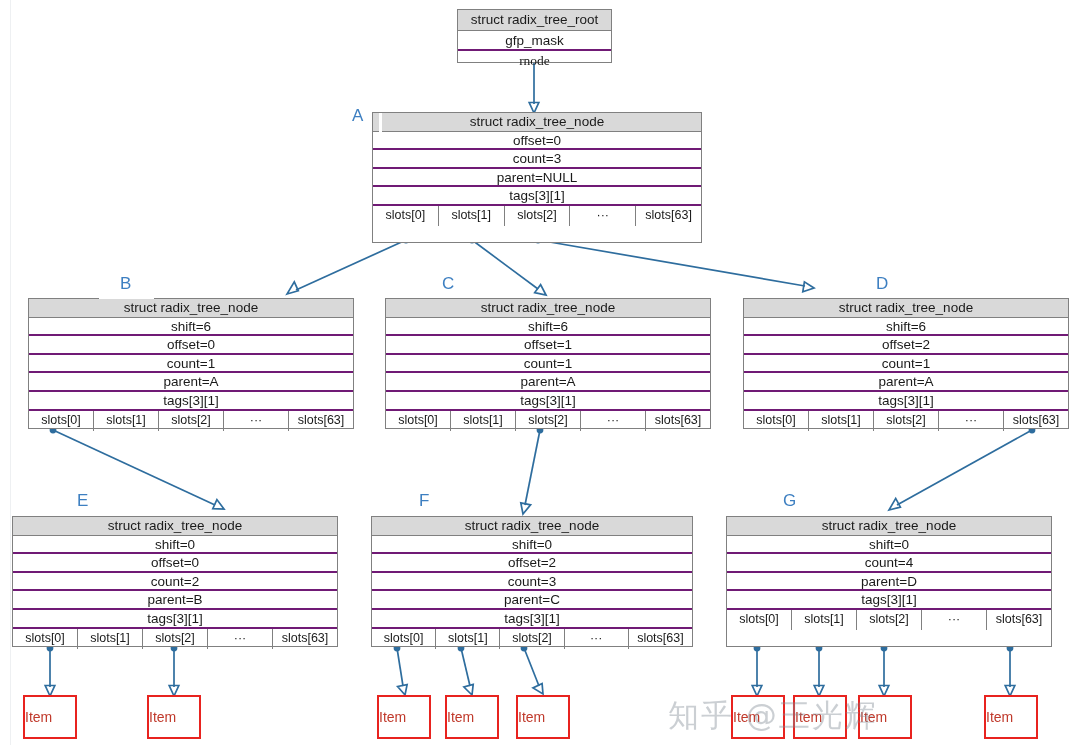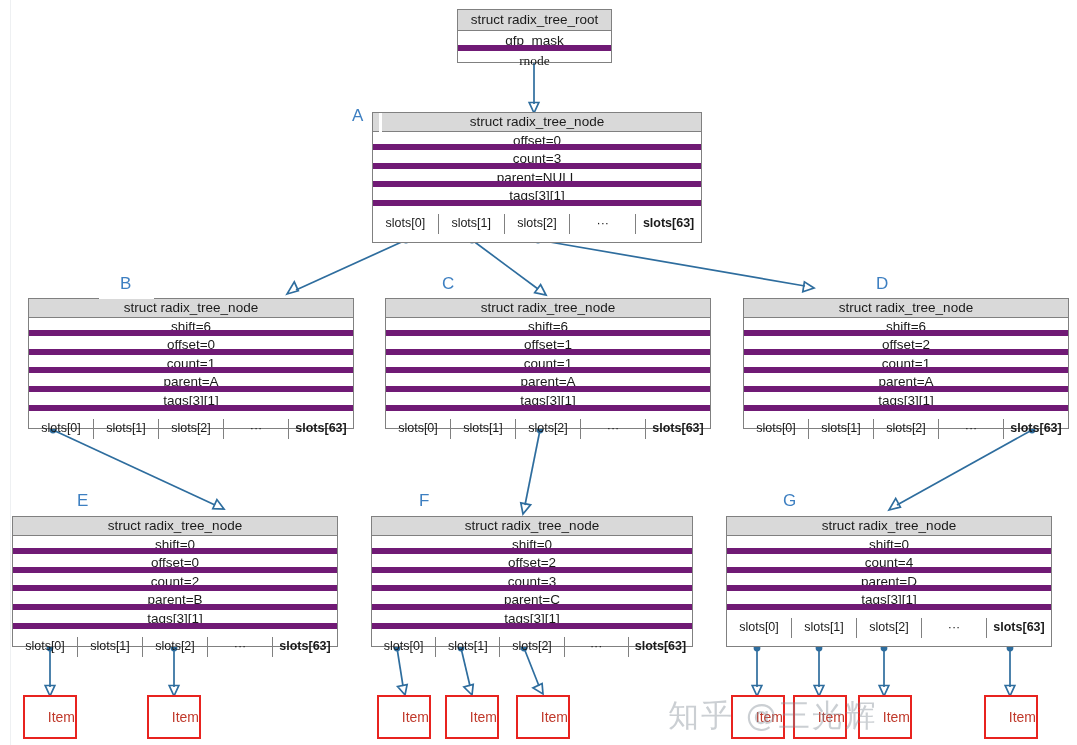--- a/index.html
+++ b/index.html
@@ -19,53 +19,52 @@
   
   .node{
     position:absolute;
     border:1px solid #808080;
     box-sizing:border-box;
     background:#ffffff;
     z-index:5;
   }
   .node .row{
     box-sizing:border-box;
-    border-bottom:6px solid #701a75;
+    border-bottom:2px solid #701a75;
     text-align:center;
     color:#1a1a1a;
     font-size:13.5px;
     line-height:18px;
     height:18.6px;
     white-space:nowrap;
     overflow:hidden;
   }
   .node .row.header{
     background:#d9d9d9;
     border-bottom:1px solid #808080;
   }
   .node .row.last{border-bottom:none;font-family:Liberation Serif, serif;}
 
   .slots{
     display:flex;
     height:20px;
     box-sizing:border-box;
-    margin-top:8px;
   }
   .slots .cell{
     flex:1 1 0;
     box-sizing:border-box;
     border-right:1px solid #808080;
     text-align:center;
     font-size:12.5px;
     line-height:19px;
     color:#1a1a1a;
     white-space:nowrap;
     overflow:hidden;
   }
-  .slots .cell:last-child{border-right:none;font-weight:bold;}
+  .slots .cell:last-child{border-right:none;}
 
   
   .root .row{height:20.6px;line-height:20px;}
 
   
   .label{
     position:absolute;
     color:#3d7fc1;
     font-size:17px;
     line-height:17px;
@@ -74,21 +73,21 @@
   }
 
   
   .item{
     position:absolute;
     border:2px solid #e8231f;
     box-sizing:border-box;
     background:#ffffff;
     color:#c0392b;
     font-size:14px;
-    text-align:right;
+    text-align:left;
     line-height:40px;
     width:54px;height:44px;
     z-index:6;
   }
 
   
   svg.arrows{
     position:absolute;left:0;top:0;
     width:1077px;height:745px;
     z-index:4;pointer-events:none;

